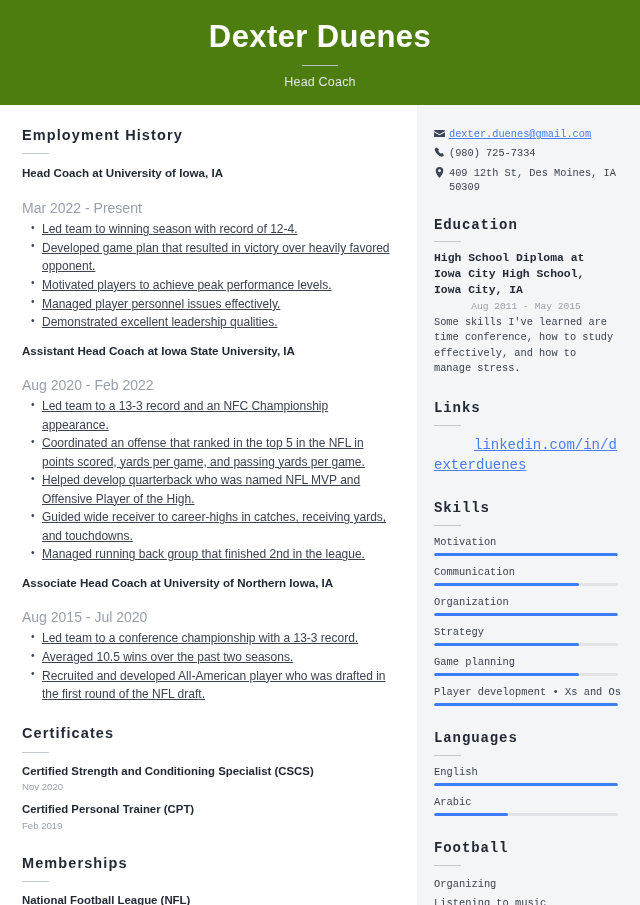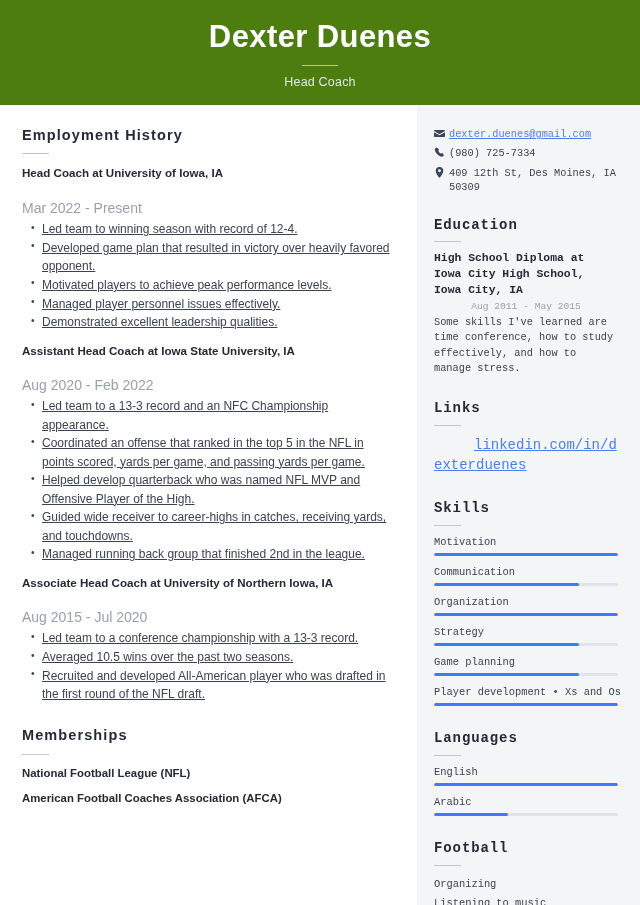--- a/index.html
+++ b/index.html
@@ -305,20 +305,34 @@
           <div class="entry-title">Associate Head Coach at University of Northern Iowa, IA</div>
           <div class="entry-date">Aug 2015 - Jul 2020</div>
           <ul class="entry-bullets">
             <li>Led team to a conference championship with a 13-3 record.</li>
             <li>Averaged 10.5 wins over the past two seasons.</li>
             <li>Recruited and developed All-American player who was drafted in the first round of the NFL draft.</li>
           </ul>
         </div>
       </div>
 
+      <div class="section gap-top">
+        <div class="section-title">Certificates</div>
+        <div class="section-rule"></div>
+
+        <div class="simple-entry">
+          <div class="simple-entry-title">Certified Strength and Conditioning Specialist (CSCS)</div>
+          <div class="simple-entry-date">Nov 2020</div>
+        </div>
+
+        <div class="simple-entry">
+          <div class="simple-entry-title">Certified Personal Trainer (CPT)</div>
+          <div class="simple-entry-date">Feb 2019</div>
+        </div>
+      </div>
 
       <div class="section gap-top-sm">
         <div class="section-title">Memberships</div>
         <div class="section-rule"></div>
 
         <div class="simple-entry">
           <div class="simple-entry-title">National Football League (NFL)</div>
         </div>
 
         <div class="simple-entry">

